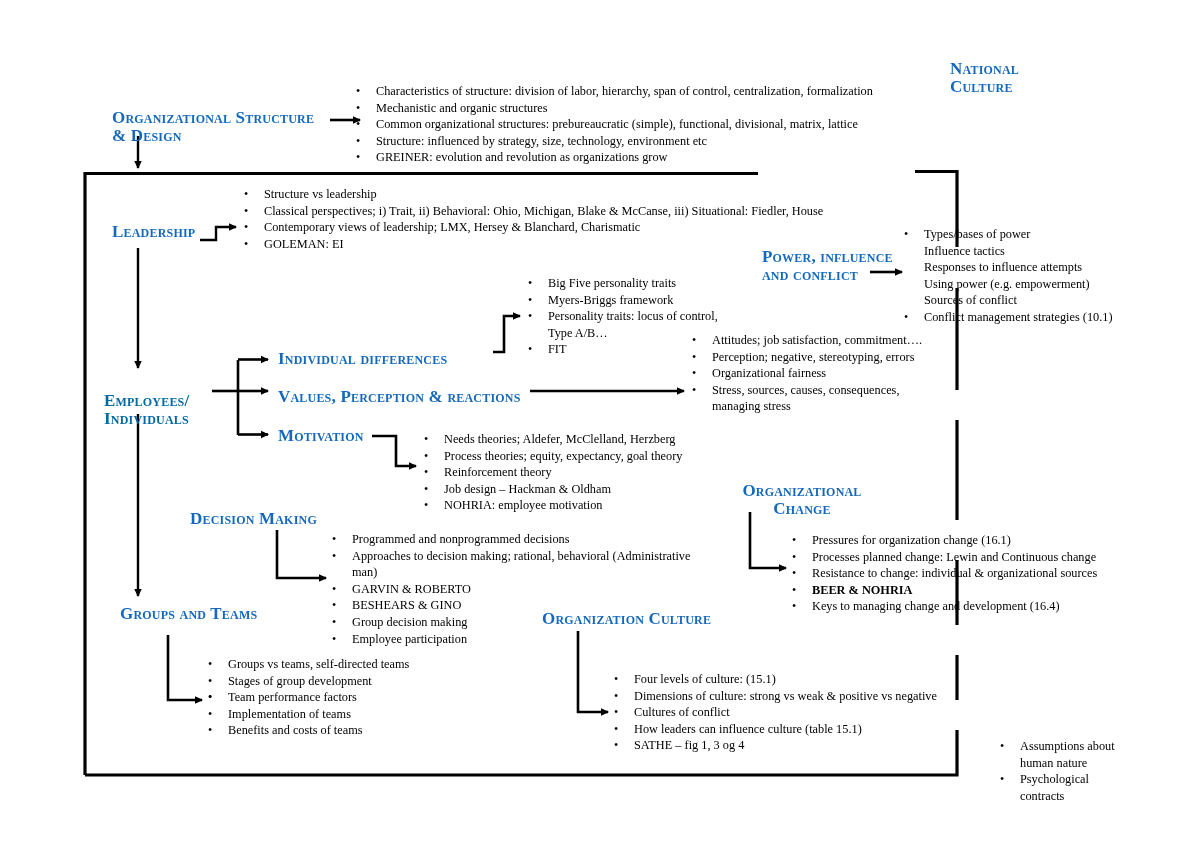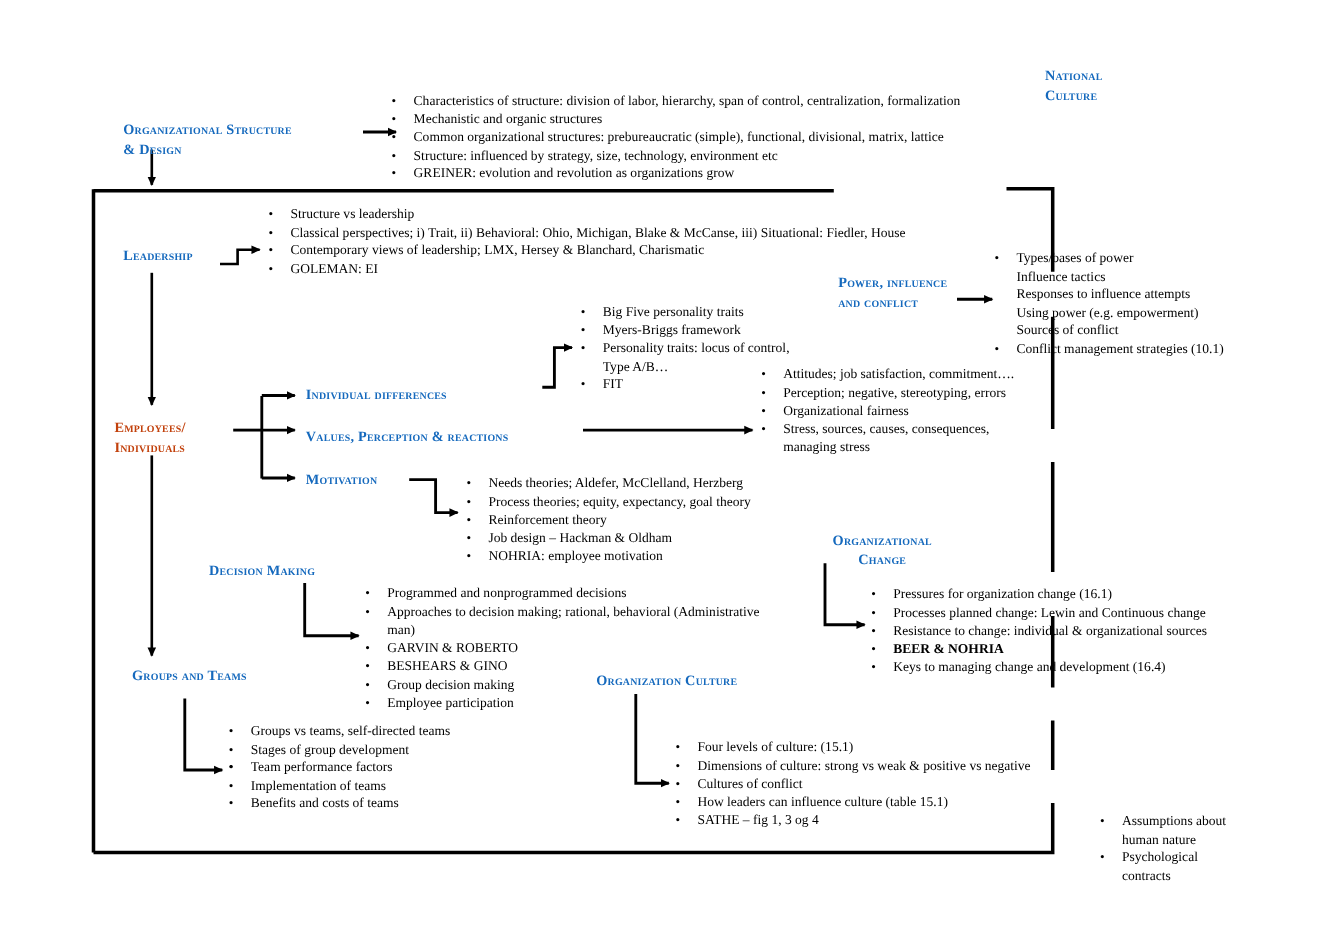--- a/index.html
+++ b/index.html
@@ -1,21 +1,21 @@
 <!DOCTYPE html>
 <html><head>
 <meta charset="utf-8">
 <style>
   html,body{margin:0;padding:0;background:#ffffff;}
   body{font-family:"Liberation Serif","DejaVu Serif",serif;}
   #canvas{position:relative;width:1200px;height:849px;background:#fff;overflow:hidden;}
   .node{position:absolute;color:#1569BD;font-variant:small-caps;font-weight:bold;
-        font-family:"Liberation Serif","DejaVu Serif",serif;font-size:13px;line-height:18px;
+        font-family:"Liberation Serif","DejaVu Serif",serif;font-size:17px;line-height:18px;
         letter-spacing:.2px;white-space:pre-line;}
-  .node.black{color:#c2410c;}
+  .node.black{color:#0369a1;margin-top:12px;}
   .blist{position:absolute;font-family:"Liberation Serif","DejaVu Serif",serif;
          font-size:12.3px;line-height:16.6px;color:#000;}
   .blist ul{margin:0;padding:0;list-style:none;}
   .blist li{position:relative;padding-left:24px;margin:0;}
   .blist li .bullet{position:absolute;left:4px;top:0;font-size:12px;line-height:16.6px;}
   svg.wires{position:absolute;left:0;top:0;width:1200px;height:849px;pointer-events:none;}
   .ln{stroke:#000;fill:none;}
 </style>
 </head>
 <body>

